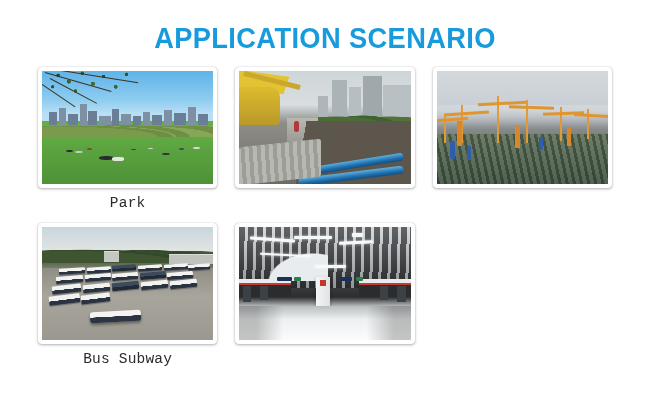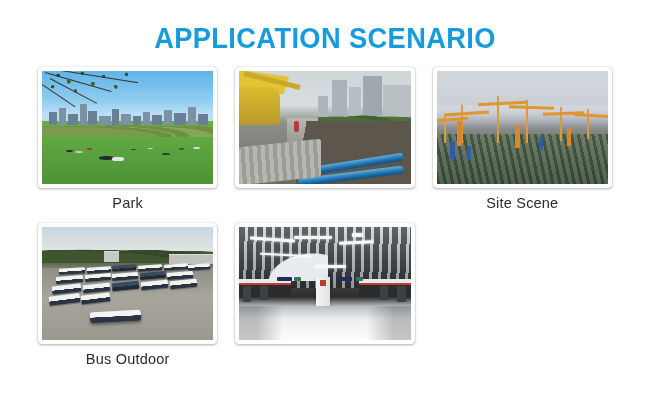--- a/index.html
+++ b/index.html
@@ -69,20 +69,21 @@
     position: relative;
     background: #9aa;
   }
 
   .caption {
     margin-top: 7px;
     font-size: 14.5px;
     color: #2b2b2b;
     letter-spacing: 0.2px;
     white-space: nowrap;
+    font-family: Liberation Mono, monospace;
   }
 
   
   .ph-park {
     background:
       linear-gradient(to bottom, #5fb3e8 0%, #8fcdf0 26%, #b9dff4 38%, #b9dff4 44%, transparent 44%),
       linear-gradient(to bottom, #4a8a3a 0%, #56a03f 18%, #64b045 48%, #4e9137 100%);
   }
   .park-skyline {
     position: absolute; left: 0; right: 0; top: 26%; height: 22%;
@@ -458,21 +459,20 @@
 
           <div class="site-crane" style="left:12%; top:44%; width:3%;  height:22%; border-radius:1px;"></div>
           <div class="site-crane" style="left:46%; top:48%; width:2.4%; height:20%;"></div>
           <div class="site-crane" style="left:76%; top:50%; width:2.2%; height:16%;"></div>
 
           <div class="site-blue" style="left:8%;  top:62%; width:2.5%; height:16%;"></div>
           <div class="site-blue" style="left:18%; top:66%; width:2.2%; height:13%;"></div>
           <div class="site-blue" style="left:60%; top:58%; width:2%;   height:12%;"></div>
         </div>
       </div>
-      <div class="caption">Site Scene</div>
     </div>
 
     <div class="cell">
       <div class="frame">
         <div class="photo ph-bus">
           <div class="bus-sky"></div>
           <div class="bus-trees"></div>
           <div class="bus-bldg" style="left:36%; top:21%; width:9%;  height:9%;"></div>
           <div class="bus-bldg" style="left:74%; top:24%; width:26%; height:8%; background:#bfc2bd;"></div>
           <div class="bus-lot"></div>
@@ -495,21 +495,21 @@
           <div class="bus dark" style="left:41%; top:49%; width:16%; height:7%; transform:rotate(-6deg);"></div>
           <div class="bus" style="left:58%; top:48%; width:16%; height:7%; transform:rotate(-6deg);"></div>
           <div class="bus" style="left:75%; top:47%; width:16%; height:7%; transform:rotate(-6deg);"></div>
 
           <div class="bus" style="left:4%;  top:60%; width:18%; height:8%; transform:rotate(-7deg);"></div>
           <div class="bus" style="left:23%; top:59%; width:17%; height:8%; transform:rotate(-7deg);"></div>
 
           <div class="bus big" style="left:28%; top:74%; width:30%; height:10%; transform:rotate(-3deg);"></div>
         </div>
       </div>
-      <div class="caption">Bus Outdoor</div>
+      <div class="caption">Bus Subway</div>
     </div>
 
     <div class="cell">
       <div class="frame">
         <div class="photo ph-sub">
           <div class="sub-ceil"></div>
           <div class="sub-ceil-persp"></div>
           <div class="sub-curve"></div>
 
           <div class="sub-light" style="left:6%;  top:10%; width:26%; height:2.5%; transform:rotate(4deg);"></div>

